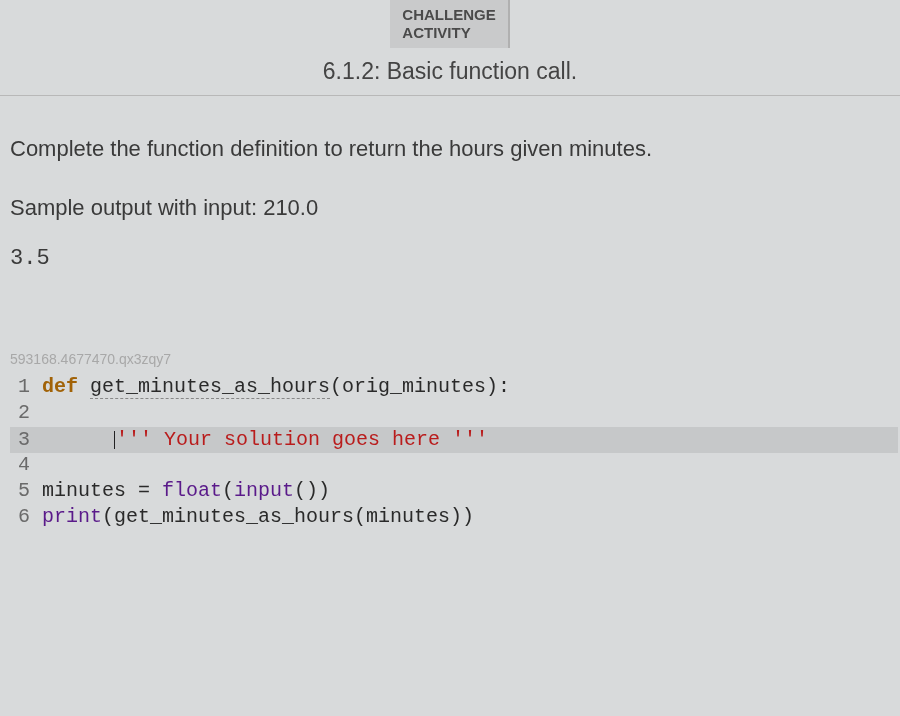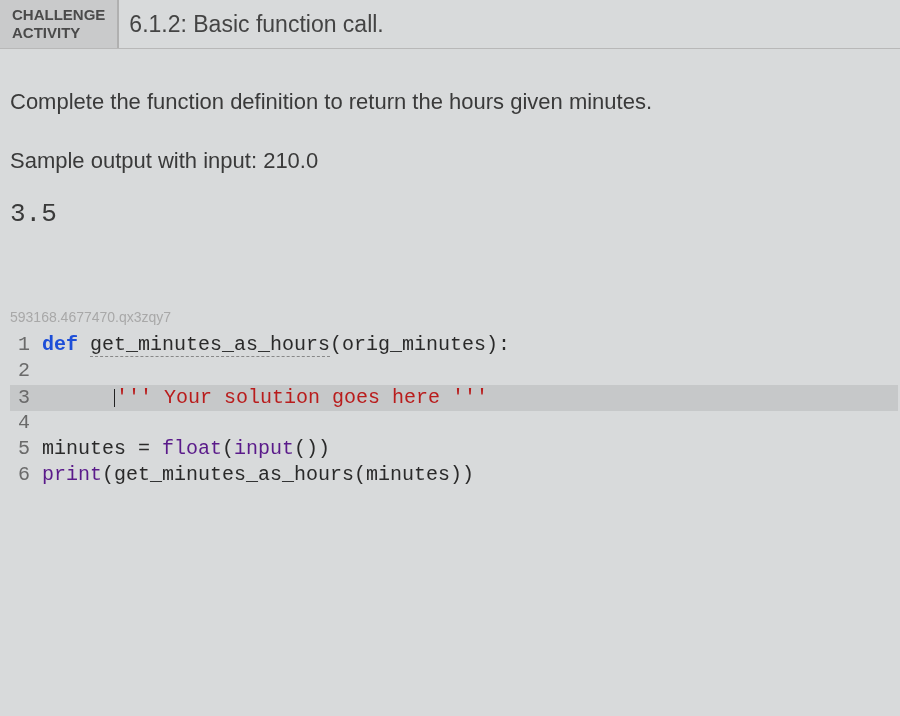--- a/index.html
+++ b/index.html
@@ -12,20 +12,21 @@
       height: 716px;
       background: #d8dadb;
       font-family: Arial, Helvetica, sans-serif;
       color: #3a3a3a;
       overflow: hidden;
     }
     .header-row {
       display: flex;
       align-items: center;
       border-bottom: 1px solid #b8b8b8;
+      flex-direction: column;
     }
     .challenge-badge {
       background: #c9cacb;
       padding: 6px 12px;
       font-weight: bold;
       font-size: 15px;
       color: #4a4a4a;
       line-height: 1.2;
       border-right: 2px solid #b0b0b0;
       display: flex;
@@ -48,21 +49,21 @@
       margin: 18px 0 30px 0;
       line-height: 1.4;
     }
     .sample-label {
       font-size: 22px;
       color: #3a3a3a;
       margin-bottom: 25px;
     }
     .sample-output {
       font-family: "Courier New", monospace;
-      font-size: 26px;
+      font-size: 22px;
       color: #3a3a3a;
       margin-bottom: 80px;
     }
     .autograder-link {
       color: #b8520a;
       text-decoration: underline;
       font-size: 21px;
       cursor: pointer;
       display: inline-block;
       margin-bottom: 18px;
@@ -88,21 +89,21 @@
       color: #6a6a6a;
       padding-right: 12px;
       user-select: none;
       flex-shrink: 0;
     }
     .code-content {
       white-space: pre;
       color: #2a2a2a;
     }
     .kw {
-      color: #1d4ed8;
+      color: #a16207;
       font-weight: bold;
     }
     .fn-name {
       border-bottom: 1px dashed #888;
     }
     .builtin {
       color: #5a1a8a;
     }
     .highlight-line {
       background: #c6c8c9;

